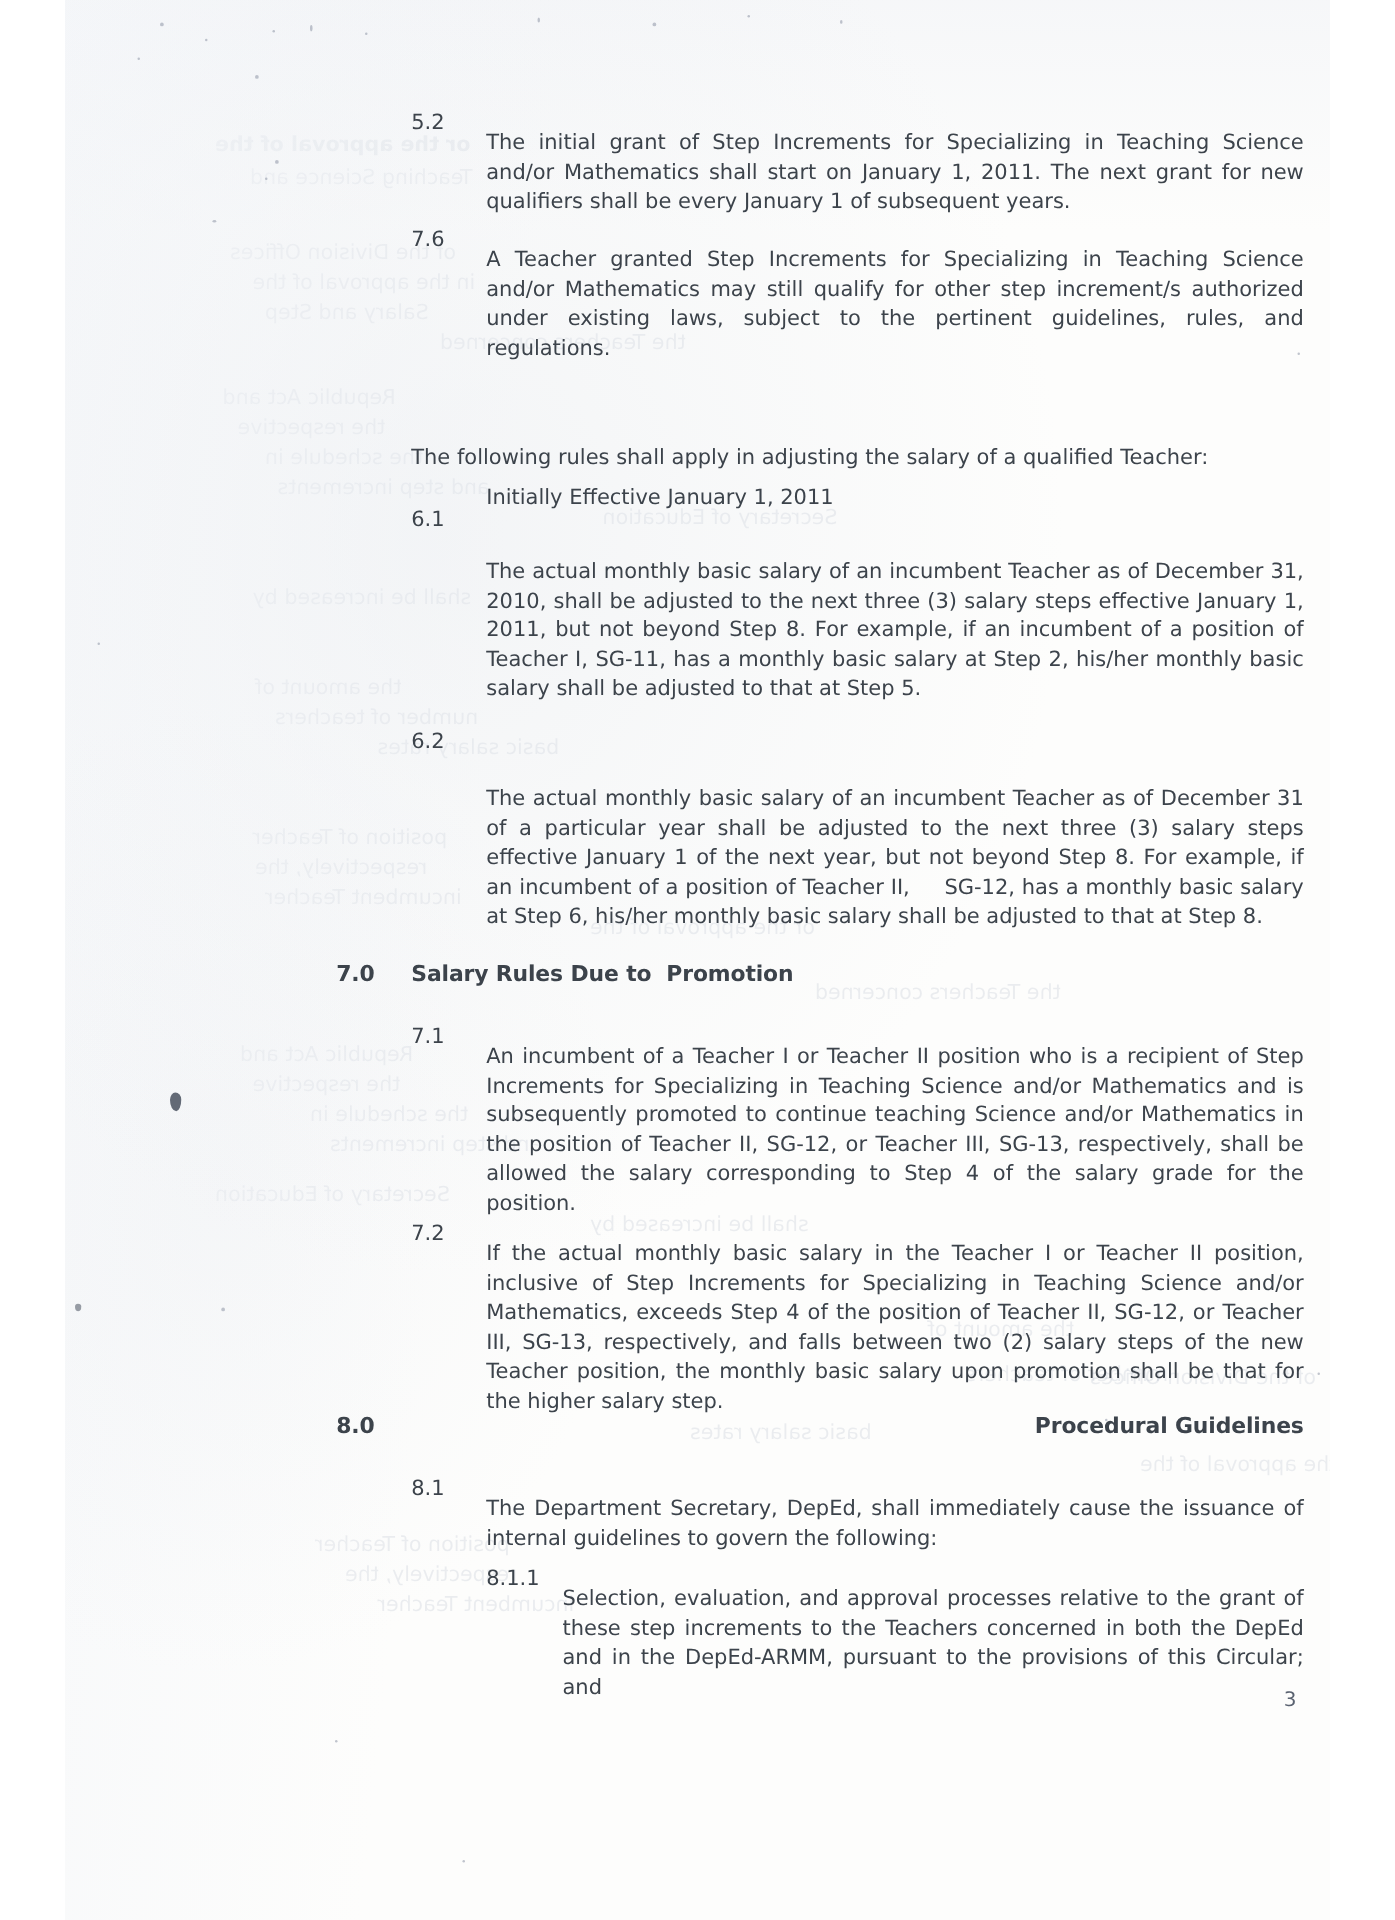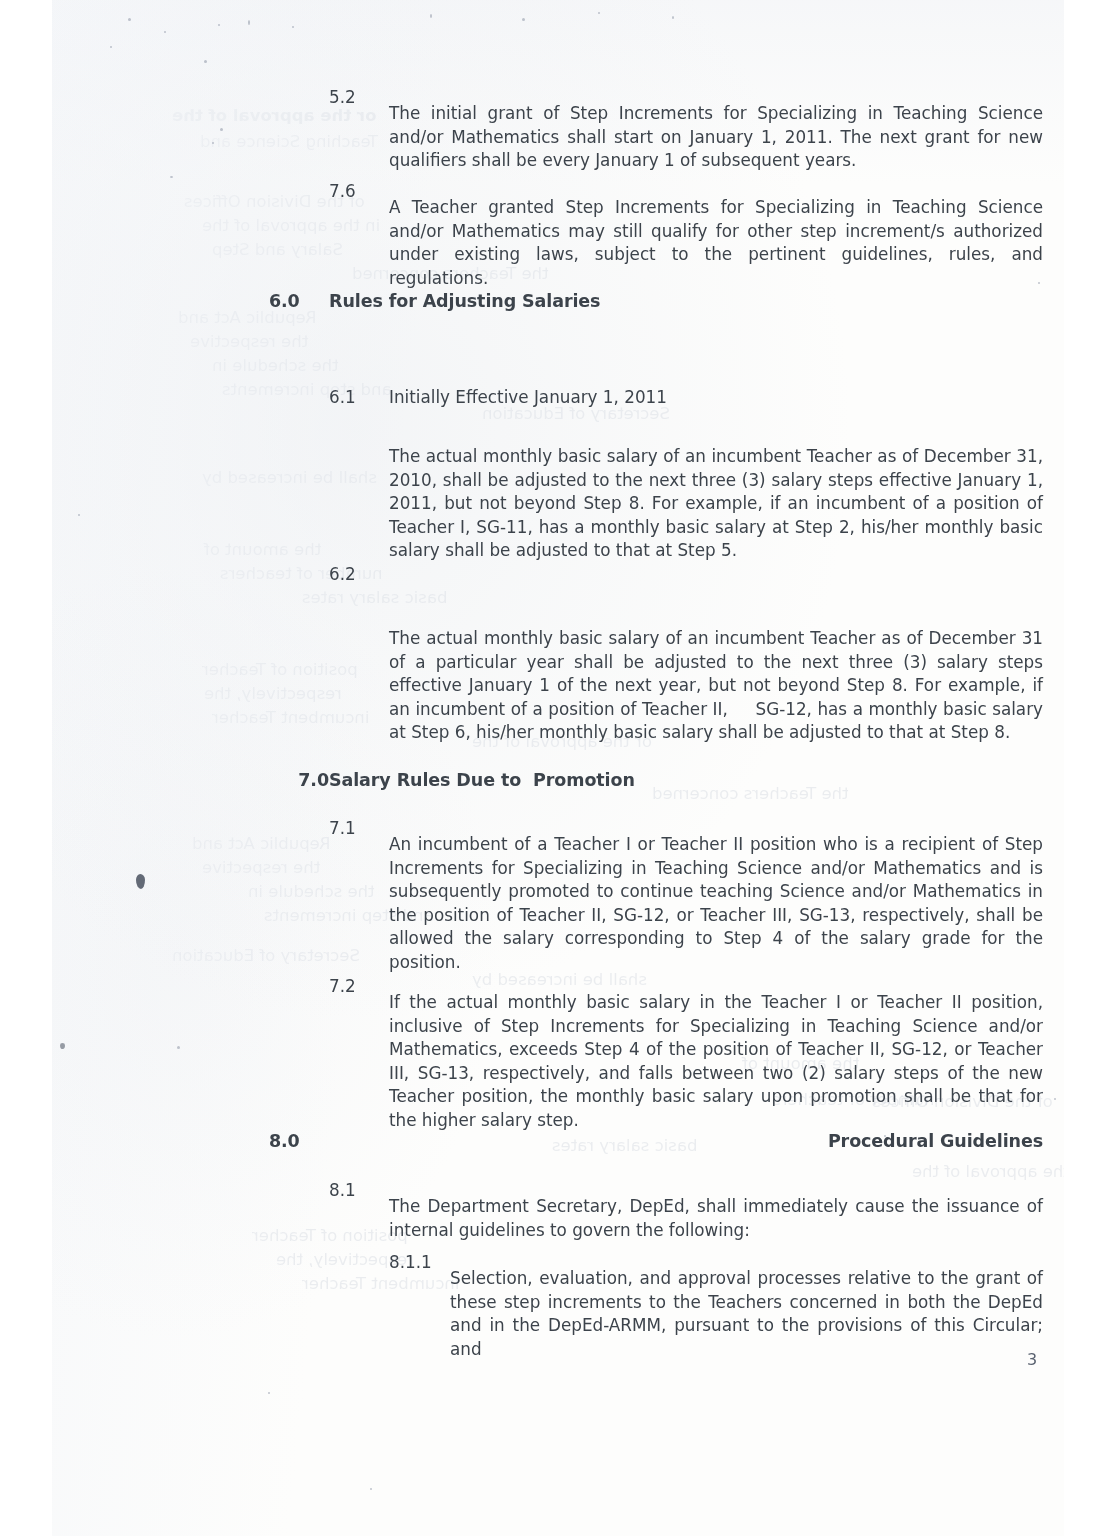--- a/index.html
+++ b/index.html
@@ -124,21 +124,21 @@
   .para {
     font-size: 16.8px;
     line-height: 23.6px;
   }
 
   
   .subhead {
     font-size: 16.8px;
     line-height: 23.6px;
   }
-  .subhead .num { width: 60px; }
+  .subhead .num { width: 60px; margin-top: 18px; }
 
   .page-number {
     position: absolute;
     font-size: 16px;
     color: #5a6270;
   }
 </style>
 </head>
 <body>
 
@@ -217,44 +217,43 @@
     <div class="block clause" style="left:277px; top:86px; width:714px;">
       <span class="num">5.2</span>
       <span class="body-text last-tight">The initial grant of Step Increments for Specializing in Teaching Science and/or Mathematics shall start on January 1, 2011. The next grant for new qualifiers shall be every January 1 of subsequent years.</span>
     </div>
 
     <div class="block clause" style="left:277px; top:180px; width:714px;">
       <span class="num">7.6</span>
       <span class="body-text last-tight">A Teacher granted Step Increments for Specializing in Teaching Science and/or Mathematics may still qualify for other step increment/s authorized under existing laws, subject to the pertinent guidelines, rules, and regulations.</span>
     </div>
 
-    <div class="block heading" style="left:217px; top:291px; width:774px;">
-      <span class="num">6.0</span>
-      <span class="htitle">Rules for Adjusting Salaries</span>
-    </div>
-
+
+    <div class="block para" style="left:277px; top:338px; width:714px;">
+      <span class="body-text last-tight">The following rules shall apply in adjusting the salary of a qualified Teacher:</span>
+    </div>
 
     <div class="block subhead" style="left:277px; top:386px; width:714px;">
       <span class="num">6.1</span>
       <span>Initially Effective January 1, 2011</span>
     </div>
 
     <div class="block para" style="left:337px; top:429px; width:654px;">
       <span class="body-text last-tight">The actual monthly basic salary of an incumbent Teacher as of December 31, 2010, shall be adjusted to the next three (3) salary steps effective January 1, 2011, but not beyond Step 8. For example, if an incumbent of a position of Teacher I, SG-11, has a monthly basic salary at Step 2, his/her monthly basic salary shall be adjusted to that at Step 5.</span>
     </div>
 
     <div class="block subhead" style="left:277px; top:563px; width:714px;">
       <span class="num">6.2</span>
     </div>
 
     <div class="block para" style="left:337px; top:611px; width:654px;">
       <span class="body-text last-tight">The actual monthly basic salary of an incumbent Teacher as of December 31 of a particular year shall be adjusted to the next three (3) salary steps effective January 1 of the next year, but not beyond Step 8. For example, if an incumbent of a position of Teacher II,     SG-12, has a monthly basic salary at Step 6, his/her monthly basic salary shall be adjusted to that at Step 8.</span>
     </div>
 
-    <div class="block heading" style="left:217px; top:770px; width:774px;text-align:right;">
+    <div class="block heading" style="left:217px; top:770px; width:774px;">
       <span class="num">7.0</span>
       <span class="htitle">Salary Rules Due to  Promotion</span>
     </div>
 
     <div class="block clause" style="left:277px; top:817px; width:714px;">
       <span class="num">7.1</span>
       <span class="body-text last-tight">An incumbent of a Teacher I or Teacher II position who is a recipient of Step Increments for Specializing in Teaching Science and/or Mathematics and is subsequently promoted to continue teaching Science and/or Mathematics in the position of Teacher II, SG-12, or Teacher III, SG-13, respectively, shall be allowed the salary corresponding to Step 4 of the salary grade for the position.</span>
     </div>
 
     <div class="block clause" style="left:277px; top:975px; width:714px;">

